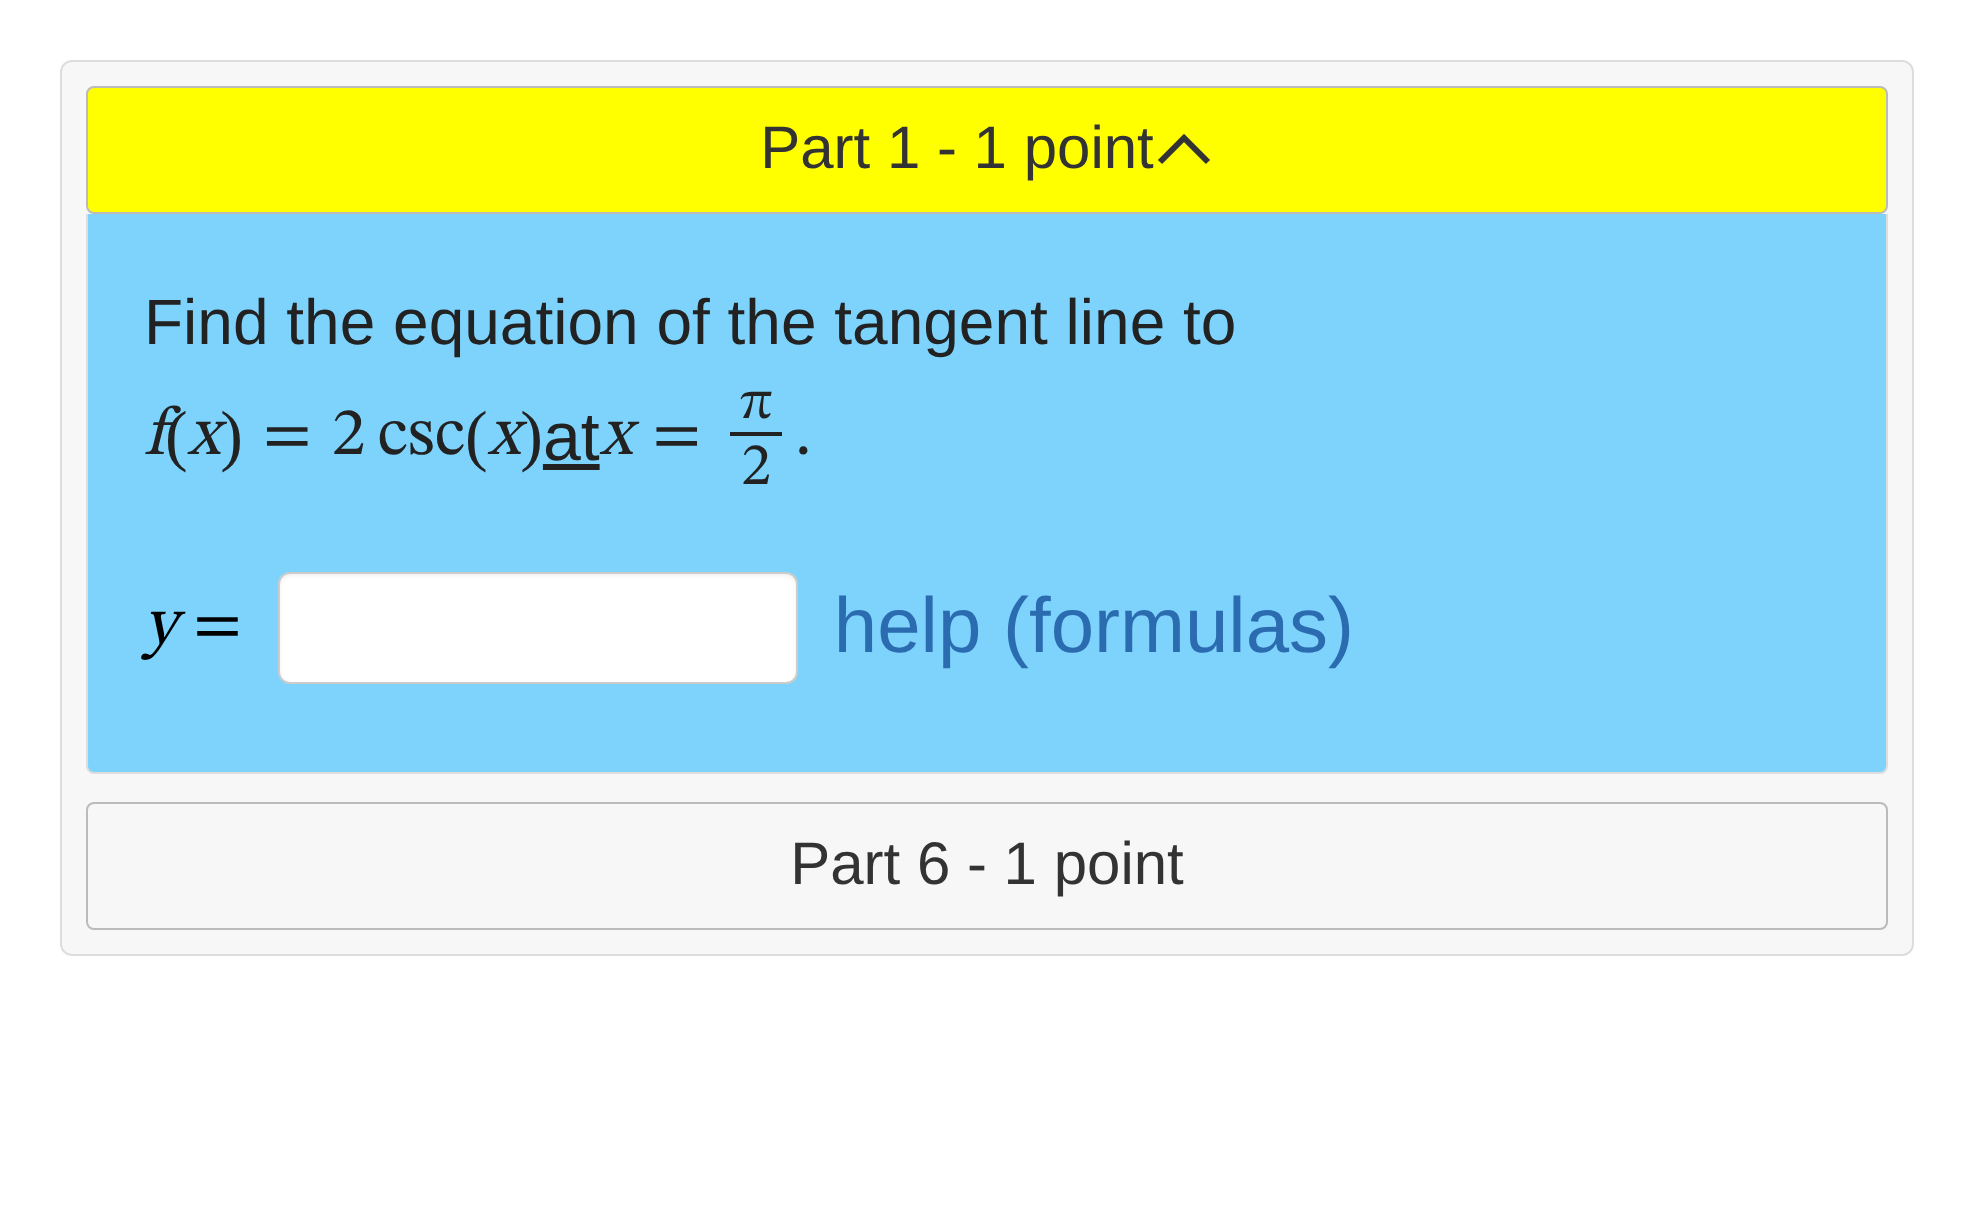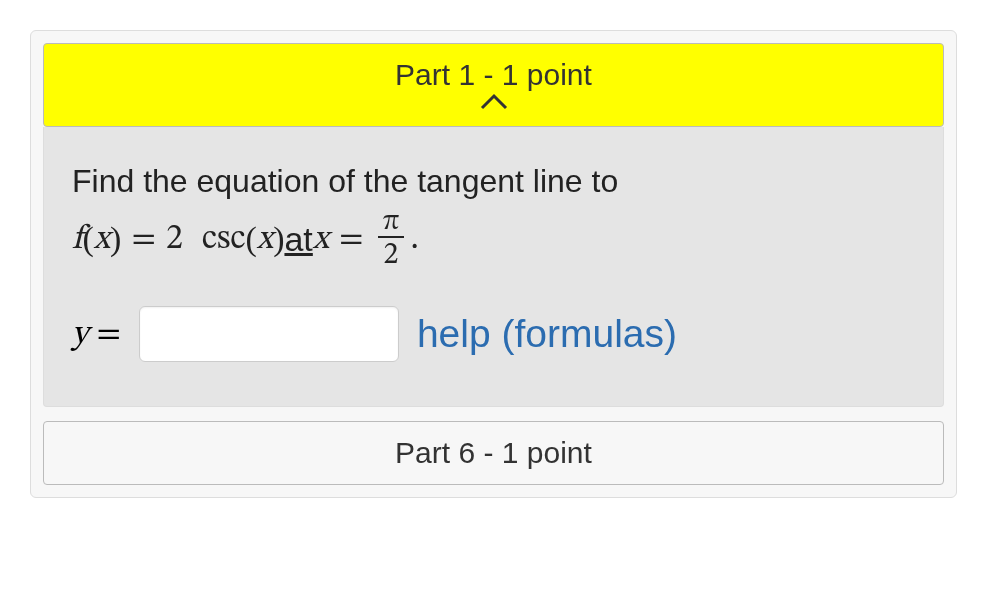--- a/index.html
+++ b/index.html
@@ -22,38 +22,37 @@
     border: 1px solid #bbbbbb;
     border-radius: 4px;
     padding: 14px 24px;
     font-size: 30px;
     color: #333333;
     display: flex;
     justify-content: center;
     align-items: center;
     cursor: pointer;
     background: #f7f7f7;
-    flex-direction: column;
   }
   .part-header.active {
     background: #ffff00;
   }
   .chevron {
     width: 30px;
     height: 20px;
     stroke: #333333;
     stroke-width: 3;
     fill: none;
   }
   .part-body {
     border: 1px solid #dddddd;
     border-top: none;
     border-bottom-left-radius: 4px;
     border-bottom-right-radius: 4px;
-    background: #e5e5e5;
+    background: #7dd3fc;
     padding: 36px 28px 44px 28px;
   }
   .prompt-line {
     font-size: 32px;
     color: #222222;
     margin-bottom: 8px;
   }
   .math-line {
     font-size: 34px;
     color: #222222;
@@ -120,21 +119,21 @@
   <div class="part-body">
     <div class="prompt-line">Find the equation of the tangent line to</div>
 
     <div class="math-line">
       <span class="mi">f</span>
       <span class="mparen">(</span>
       <span class="mi">x</span>
       <span class="mparen">)</span>
       <span style="margin:0 10px;">=</span>
       <span>2</span>
-      <span style="margin-left:19px;">csc</span>
+      <span style="margin-left:6px;">csc</span>
       <span class="mparen">(</span>
       <span class="mi">x</span>
       <span class="mparen">)</span>
       <span style="font-family:Arial,Helvetica,sans-serif;text-decoration:underline;"> at </span>
       <span class="mi">x</span>
       <span style="margin:0 10px;">=</span>
       <span class="frac">
         <span class="num">π</span>
         <span class="den">2</span>
       </span>

